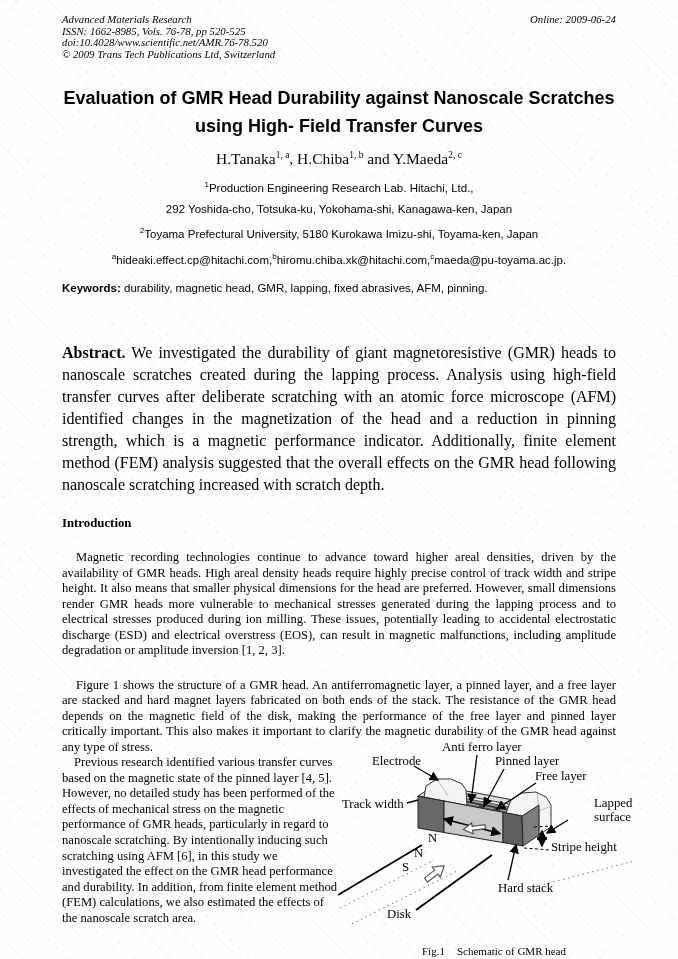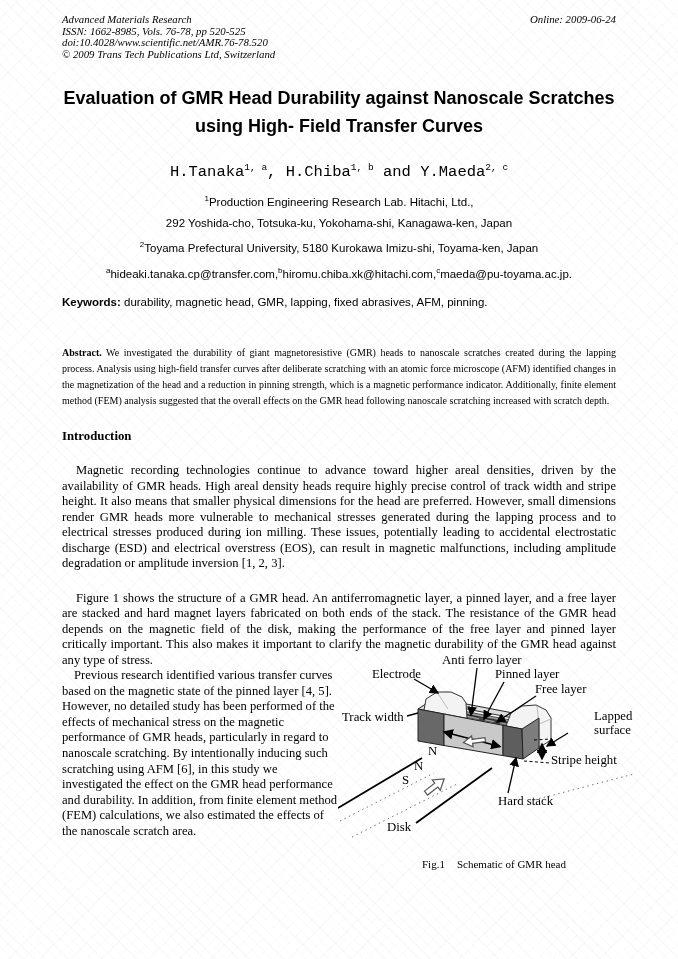--- a/index.html
+++ b/index.html
@@ -24,29 +24,29 @@
   }
   .content { position:relative; padding:14px 62px 0 62px; }
 
   
   .hdr { display:flex; justify-content:space-between; font-family:"Liberation Serif",serif; font-style:italic; font-size:10.8px; line-height:11.6px; }
   .hdr-left div { white-space:nowrap; }
   .hdr-right { white-space:nowrap; }
 
   
   .title { margin-top:24px; text-align:center; font-family:"Liberation Sans",sans-serif; font-weight:bold; font-size:18px; line-height:28px; }
-  .authors { margin-top:16px; text-align:center; font-family:Liberation Mono, monospace; font-size:15.5px; line-height:23px; }
+  .authors { margin-top:4px; text-align:center; font-family:Liberation Serif, serif; font-size:15.5px; line-height:23px; }
   .authors sup { font-size:9.5px; }
   .affils { margin-top:3px; text-align:center; font-family:"Liberation Sans",sans-serif; font-size:11.5px; line-height:21.5px; }
   .affils sup { font-size:8px; }
 
   .keywords { margin-top:10px; font-family:"Liberation Sans",sans-serif; font-size:11.5px; line-height:15px; }
   .keywords b { font-weight:bold; }
 
-  .abstract { margin-top:35px; font-size:10px; line-height:16px; text-align:justify; }
+  .abstract { margin-top:46px; font-size:16px; line-height:22px; text-align:justify; }
   .abstract b { font-weight:bold; }
 
   .sec-head { margin-top:20px; font-size:12.8px; font-weight:bold; }
   .body-par { margin-top:19px; font-size:12.6px; line-height:15.5px; text-align:justify; text-indent:14px; }
 
   .two-col { position:relative; margin-top:0; height:228px; }
   .left-col { width:276px; font-size:12.6px; line-height:15.6px; text-indent:12px; text-align:left; }
 
   
   .fig { position:absolute; left:276px; top:-16px; width:312px; height:240px; }
@@ -78,21 +78,21 @@
     </div>
 
     <div class="authors">
       <span>H.Tanaka</span><sup>1, a</sup><span>, </span><span>H.Chiba</span><sup>1, b</sup><span> and </span><span>Y.Maeda</span><sup>2, c</sup>
     </div>
 
     <div class="affils">
       <div><sup>1</sup><span>Production Engineering Research Lab. Hitachi, Ltd.,</span></div>
       <div>292 Yoshida-cho, Totsuka-ku, Yokohama-shi, Kanagawa-ken, Japan</div>
       <div><sup>2</sup><span>Toyama Prefectural University, 5180 Kurokawa Imizu-shi, Toyama-ken, Japan</span></div>
-      <div><sup>a</sup><span>hideaki.tanaka.cp@transfer.com,</span><sup>b</sup><span>hiromu.chiba.xk@hitachi.com,</span><sup>c</sup><span>maeda@pu-toyama.ac.jp.</span></div>
+      <div><sup>a</sup><span>hideaki.effect.cp@hitachi.com,</span><sup>b</sup><span>hiromu.chiba.xk@hitachi.com,</span><sup>c</sup><span>maeda@pu-toyama.ac.jp.</span></div>
     </div>
 
     <div class="keywords">
       <b>Keywords:</b><span> durability, magnetic head, GMR, lapping, fixed abrasives, AFM, pinning.</span>
     </div>
 
     <div class="abstract">
       <b>Abstract.</b><span> We investigated the durability of giant magnetoresistive (GMR) heads to nanoscale scratches created during the lapping process. Analysis using high-field transfer curves after deliberate scratching with an atomic force microscope (AFM) identified changes in the magnetization of the head and a reduction in pinning strength, which is a magnetic performance indicator. Additionally, finite element method (FEM) analysis suggested that the overall effects on the GMR head following nanoscale scratching increased with scratch depth.</span>
     </div>
 

